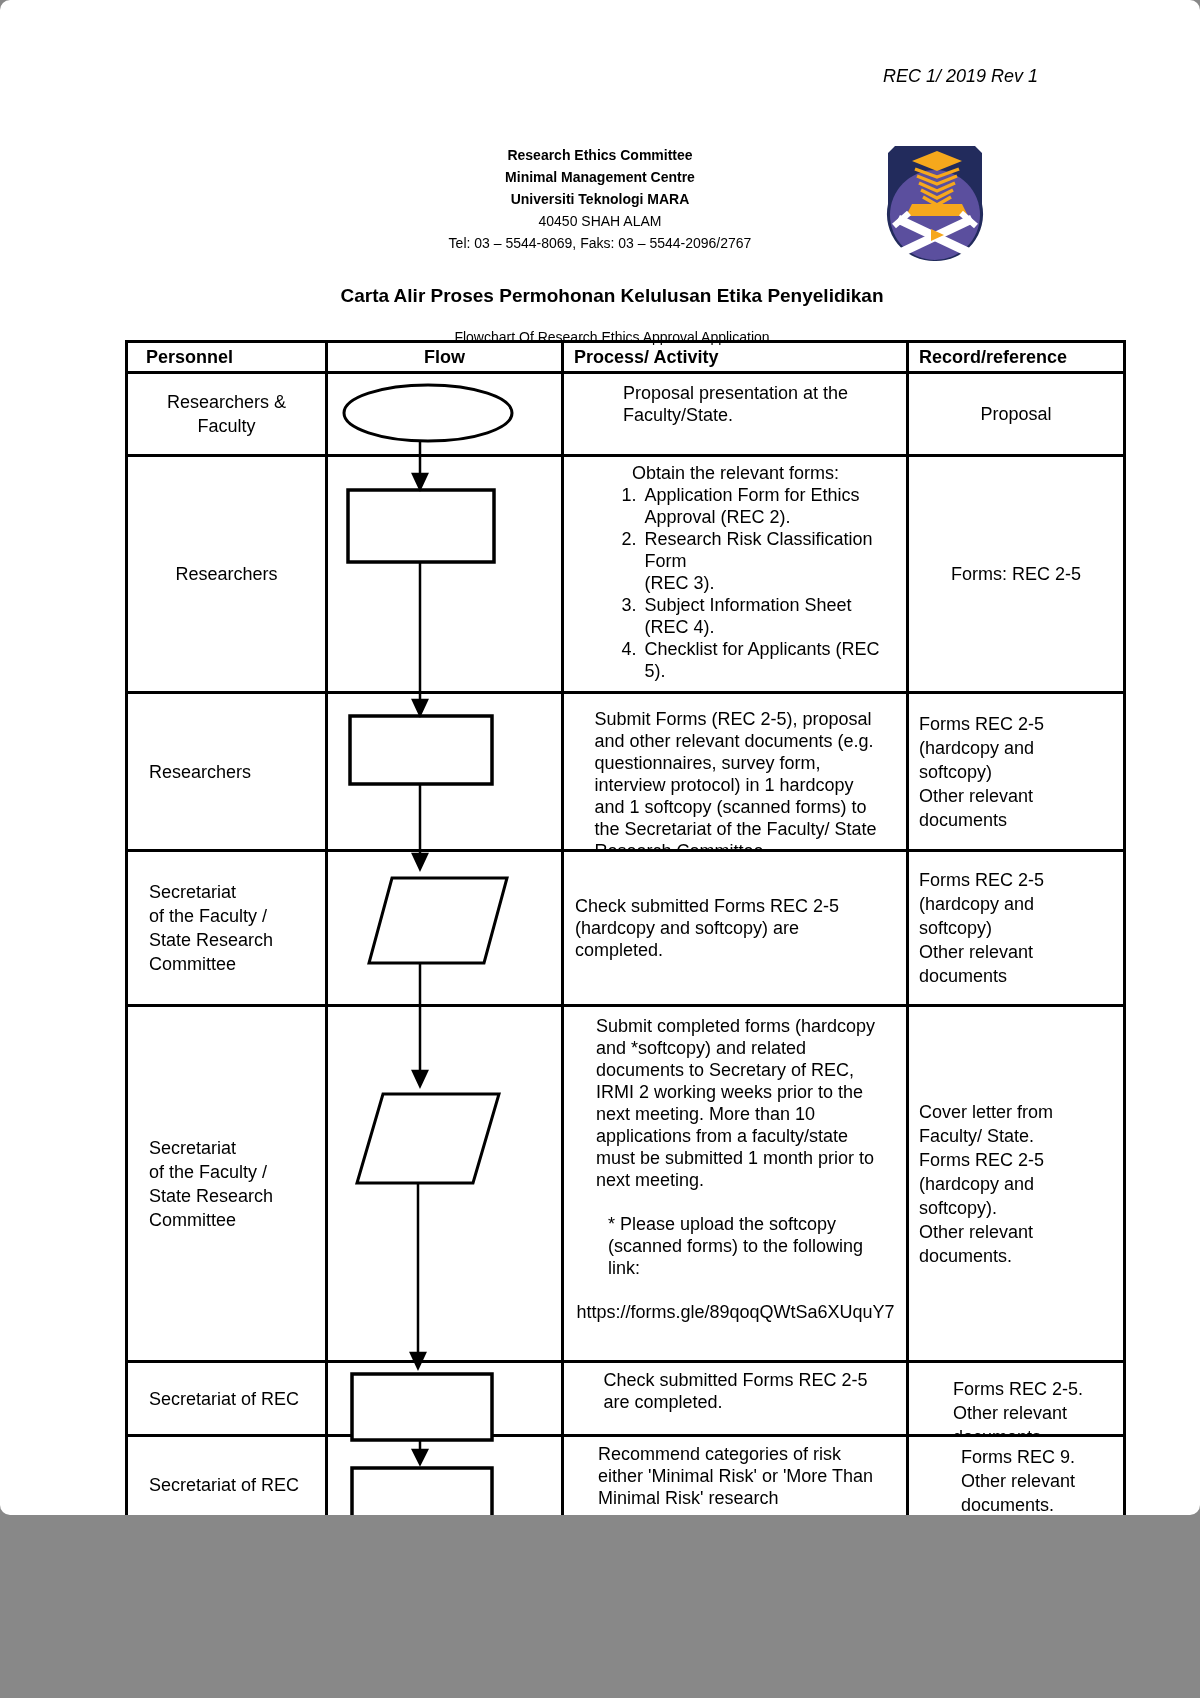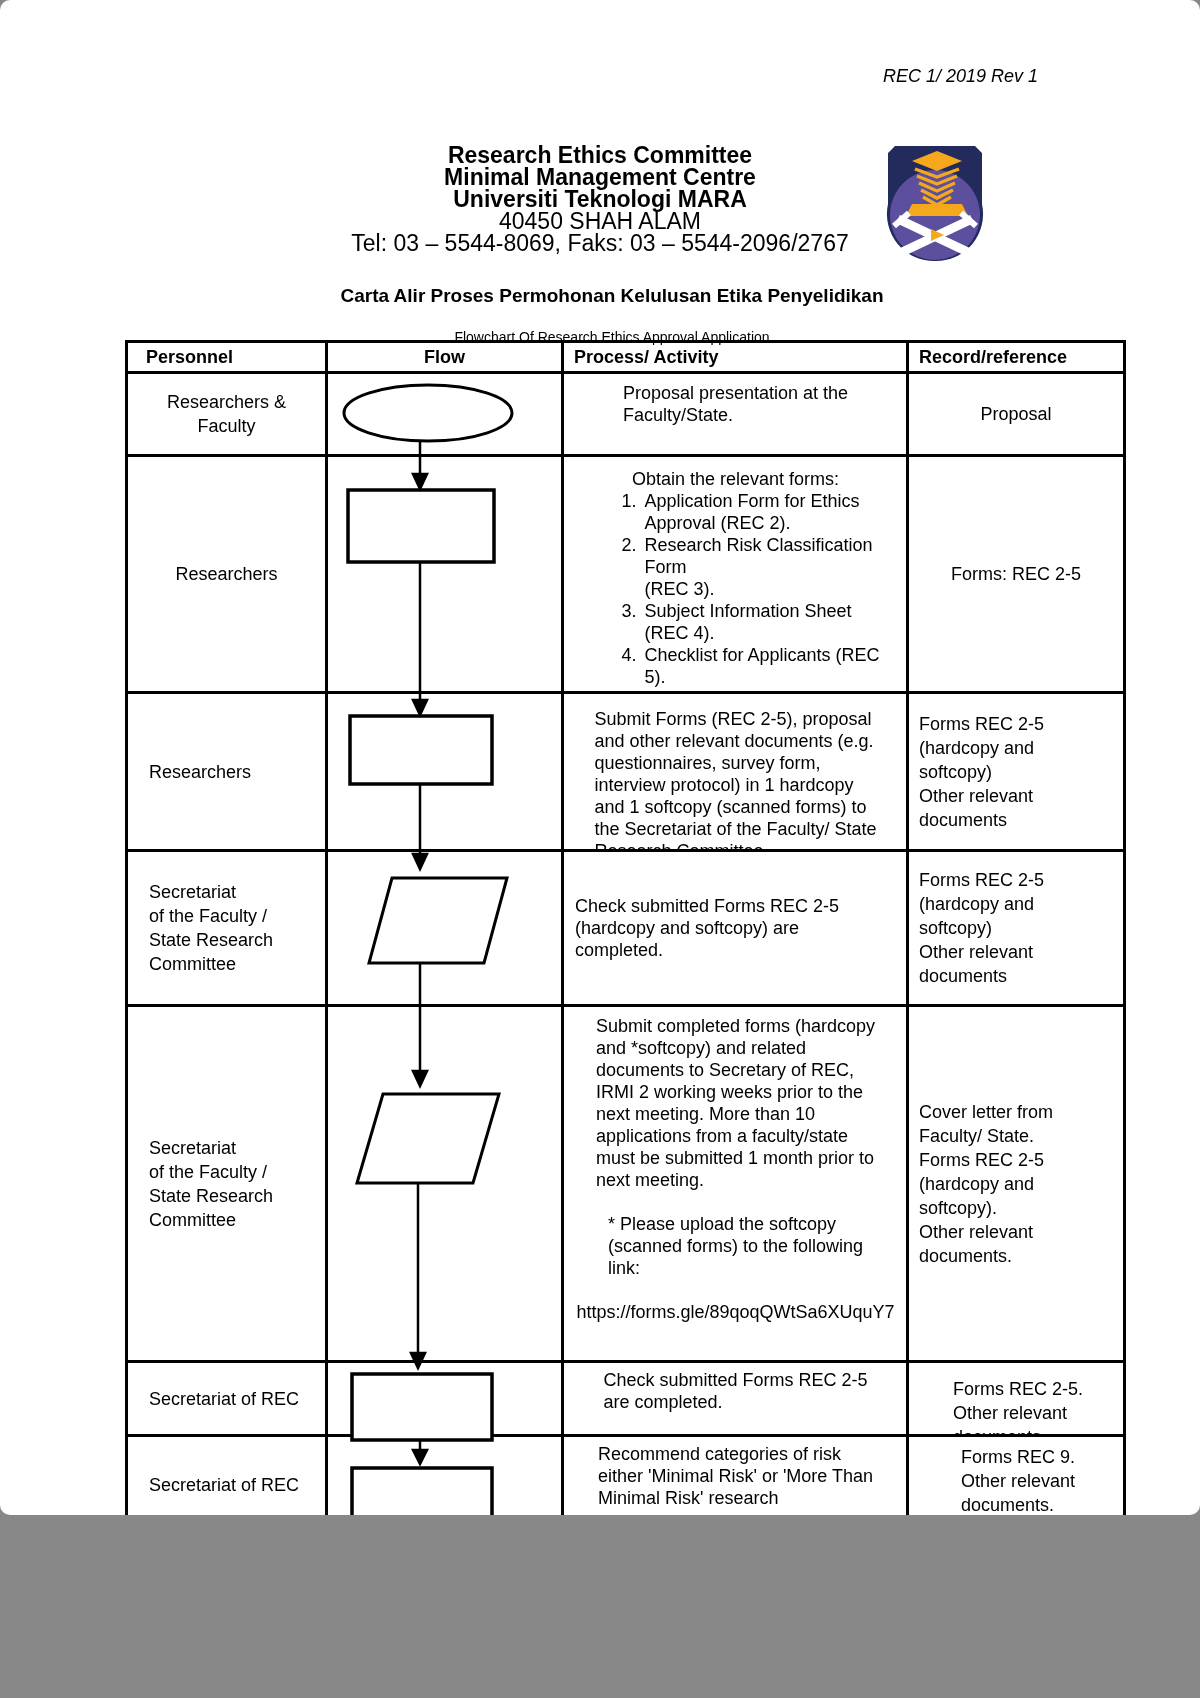--- a/index.html
+++ b/index.html
@@ -7,21 +7,21 @@
     position:relative; width:1200px; height:1515px; margin:0 auto;
     background:#ffffff; color:#000;
     font-family:"Liberation Sans", sans-serif; overflow:hidden;border-radius:10px;
   }
   .doc-ref {
     position:absolute; left:883px; top:66px;
     font-size:18px; font-style:italic; white-space:nowrap;
   }
   .letterhead {
     position:absolute; left:0; top:144px; width:1200px;
-    text-align:center; font-size:23px; line-height:22px;
+    text-align:center; font-size:14px; line-height:22px;
   }
   .letterhead .b { font-weight:bold; }
   .logo { position:absolute; left:885px; top:146px; width:100px; height:116px; }
   .titles { position:absolute; left:12px; top:285px; width:1200px; text-align:center; }
   .title-ms { font-size:19px; font-weight:bold; line-height:22px; }
   .title-en { font-size:14px; line-height:22px; margin-top:19px; }
 
   .fc-table {
     position:absolute; left:125px; top:340px; width:1001px; height:1196px;
     border:3px solid #000; box-sizing:border-box;
@@ -45,21 +45,21 @@
 
   .pers { line-height:24px; }
   .pers.ha-l { padding-left:21px; padding-right:8px; }
   .proc { line-height:22px; padding-left:11px; padding-right:10px; }
   .rec  { line-height:24px; }
   .rec.ha-l { padding-left:10px; padding-right:6px; }
 
   .pl18 { padding-left:18px; }
   .pl10 { padding-left:10px; }
   .pt2 { padding-top:14px; }  .pt6 { padding-top:6px; }
-  .pt8 { padding-top:8px; }  .pt10 { padding-top:11px; }
+  .pt8 { padding-top:8px; }  .pt10 { padding-top:5px; }
 
   .proc p { margin:0; }
   .proc p.gap { margin-top:22px; }
   .proc ol { margin:0; padding-left:50px; }
   .proc ol li { line-height:22px; padding-left:3px; }
   .link-wrap { word-break:break-all; }
 
   .flow-overlay { position:absolute; left:0; top:0; width:1200px; height:1698px; pointer-events:none; }
 </style>
 </head>

